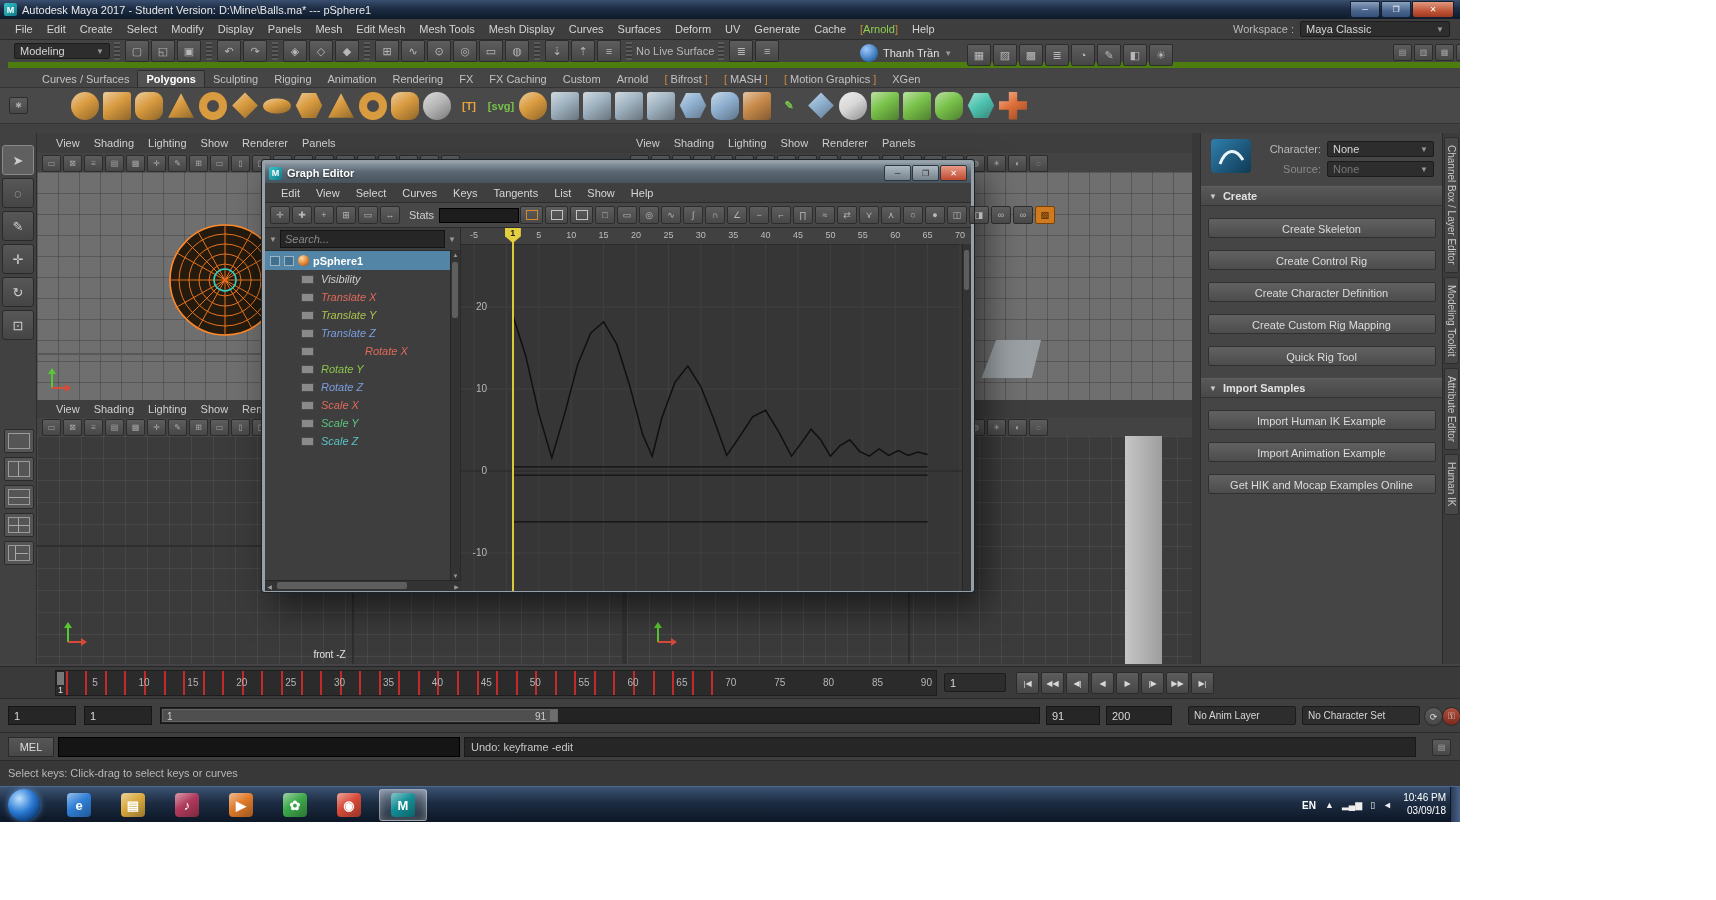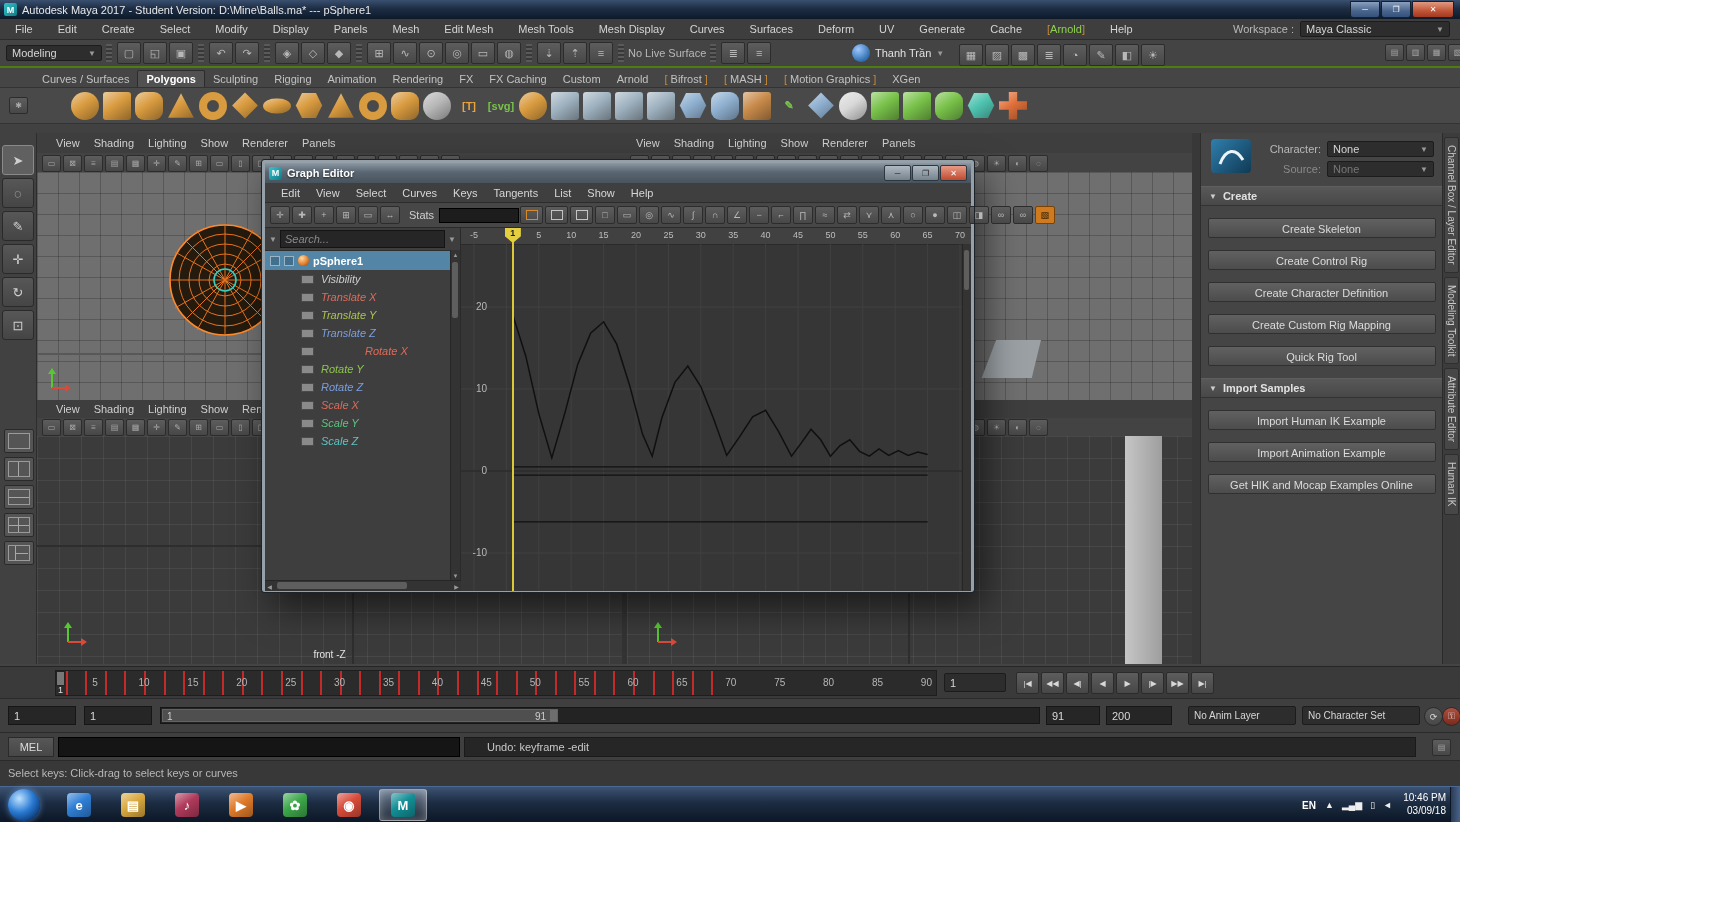--- a/index.html
+++ b/index.html
@@ -13,31 +13,31 @@
   .mayaico{width:13px;height:13px;border-radius:2px;background:linear-gradient(135deg,#39c4cc,#0d7a86);
     color:#fff;font-size:9px;font-weight:bold;display:flex;align-items:center;justify-content:center;flex:0 0 auto}
   #win-btns{margin-left:auto;display:flex;gap:1px;padding-right:6px}
   .wbtn{width:28px;height:15px;border-radius:0 0 3px 3px;background:linear-gradient(#8aa0bd,#49648c 60%,#35507a);
     border:1px solid #141f30;color:#fff;font-size:8px;display:flex;align-items:center;justify-content:center}
   .wbtn.close{width:40px;background:linear-gradient(#e09a82,#c05436 60%,#a03a22)}
 
   
   #menubar{left:0;top:19px;width:1460px;height:21px;background:#3e3e3e;border-bottom:1px solid #2b2b2b;
     display:flex;align-items:center;box-sizing:border-box}
-  #menu-items{display:flex;gap:11px;padding-left:8px}
+  #menu-items{display:flex;gap:0;padding-left:8px}
   .menu-item{color:#d4d4d4;font-size:11px;padding:3px 7px;white-space:nowrap}
   .accent-br{color:#c8893a}
   #workspace{margin-left:auto;display:flex;align-items:center;gap:6px;padding-right:10px}
   .lab{color:#b8b8b8;font-size:11px}
   .dd{background:#2d2d2d;border:1px solid #1c1c1c;color:#d6d6d6;font-size:11px;display:flex;
     align-items:center;padding:0 5px;border-radius:2px;height:16px;box-sizing:border-box}
   .dd .arr{margin-left:auto;font-size:8px;color:#999;padding-left:8px}
 
   
-  #statusline{left:0;top:40px;width:1460px;height:28px;background:#444;border-bottom:2px solid #4d7c0f;
+  #statusline{left:8px;top:40px;width:1460px;height:28px;background:#444;border-bottom:6px solid #4d7c0f;
     display:flex;align-items:center;box-sizing:border-box}
   .ibox{display:flex;align-items:center;justify-content:center;background:linear-gradient(#5d5d5d,#474747);
     border:1px solid #2c2c2c;border-radius:2px;color:#b8b8b8;margin:0 1px;flex:0 0 auto}
   .i22{width:22px;height:20px;font-size:11px}
   .i16{width:17px;height:15px;font-size:8px;color:#a8a8a8}
   .sep{width:6px;height:18px;margin:0 4px;background:repeating-linear-gradient(180deg,#5a5a5a 0 2px,#383838 2px 4px);
     border-radius:1px;flex:0 0 auto}
   #status-groups,#history-icons,#render-icons,#status-right{display:flex;align-items:center}
   #user-chip{display:flex;align-items:center;gap:5px;position:absolute;left:852px;top:4px}
   .avatar{width:18px;height:18px;border-radius:50%;background:radial-gradient(circle at 35% 30%,#9fc8ff,#2f6fb0 70%)}
@@ -178,21 +178,21 @@
   .cicon{position:absolute;top:8px;width:17px;height:17px;border-radius:50%;display:flex;align-items:center;
     justify-content:center;font-size:9px;color:#ddd;background:linear-gradient(#5d5d5d,#474747);border:1px solid #2b2b2b}
 
   
   #cmdrow{left:0;top:732px;width:1460px;height:28px;background:#3f3f3f;border-top:1px solid #2a2a2a;box-sizing:border-box}
   #mel-label{position:absolute;left:8px;top:4px;width:46px;height:20px;background:linear-gradient(#575757,#474747);
     border:1px solid #2a2a2a;color:#ddd;font-size:11px;display:flex;align-items:center;justify-content:center;box-sizing:border-box}
   #mel-input{position:absolute;left:58px;top:4px;width:402px;height:20px;background:#151515;border:1px solid #000;
     color:#ddd;font-size:11px;box-sizing:border-box;font-family:"Liberation Sans",sans-serif}
   #cmd-result{position:absolute;left:464px;top:4px;width:952px;height:20px;background:#262626;border:1px solid #1a1a1a;
-    color:#c8c8c8;font-size:11px;display:flex;align-items:center;padding-left:22px;box-sizing:border-box}
+    color:#c8c8c8;font-size:11px;display:flex;align-items:center;padding-left:6px;box-sizing:border-box}
   #helprow{left:0;top:760px;width:1460px;height:26px;background:#383838;border-top:1px solid #2a2a2a;box-sizing:border-box}
   #help-text{position:absolute;left:8px;top:6px;color:#b8b8b8;font-size:11px}
 
   
   #taskbar{left:0;top:786px;width:1460px;height:36px;background:linear-gradient(#3c5373,#1c2c42 45%,#0c1726);
     border-top:1px solid #4a6a94;box-sizing:border-box}
   #tb-start{position:absolute;left:8px;top:2px;width:32px;height:32px;border-radius:50%;
     background:radial-gradient(circle at 35% 30%,#bfe2ff,#2b7bd4 45%,#0b3a78 80%);box-shadow:0 0 6px rgba(120,180,255,.6)}
   #tb-apps{position:absolute;left:52px;top:2px;display:flex}
   .tbapp{width:48px;height:32px;border-radius:3px;display:flex;align-items:center;justify-content:center;margin:0 3px}

